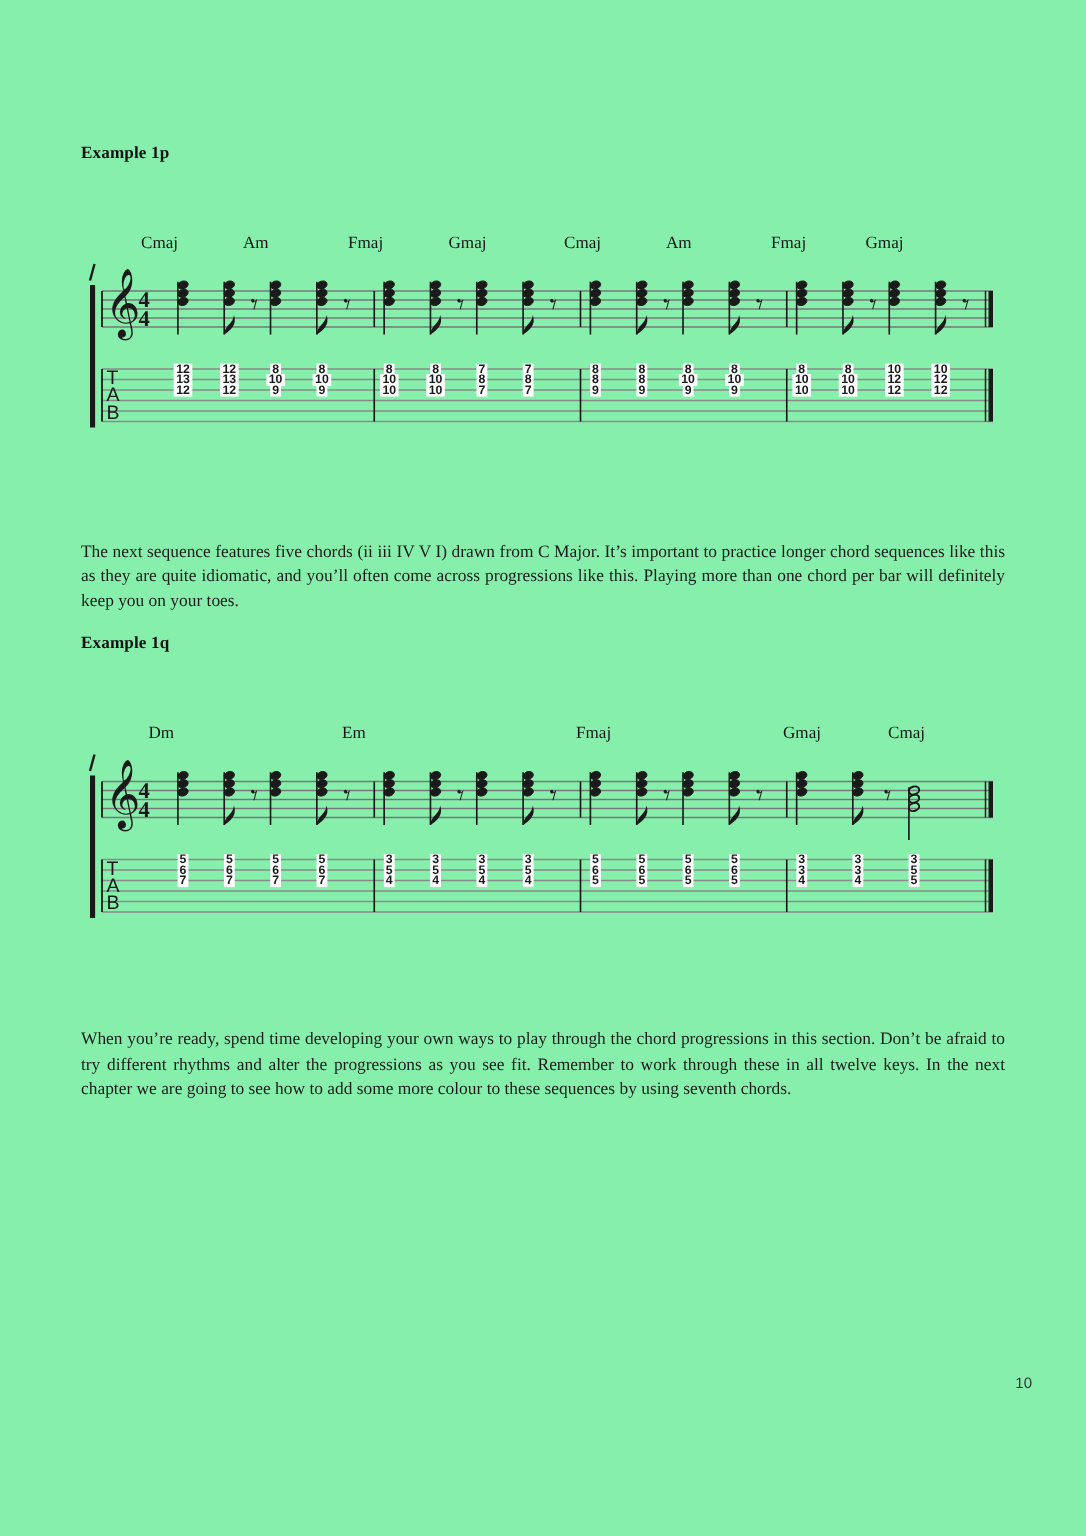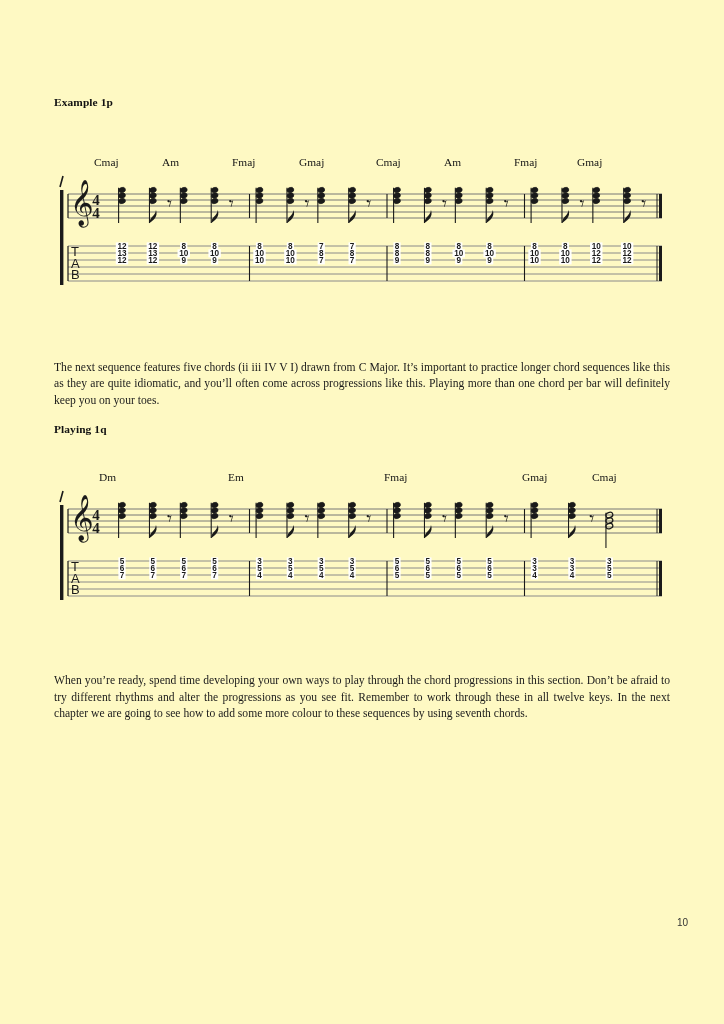--- a/index.html
+++ b/index.html
@@ -12,21 +12,21 @@
     width: 724px;
     height: 1024px;
     position: relative;
     font-family: "Liberation Serif", "DejaVu Serif", serif;
     color: #1a1a1a;
     overflow: hidden;
   }
   .page {
     position: absolute;
     inset: 0;
-    background: #fef9c3;
+    background: #86efac;
   }
   .content {
     position: absolute;
     left: 54px;
     top: 0;
     width: 616px;
   }
 
   
   .example-label {
@@ -306,23 +306,23 @@
             <line x1="603" y1="72" x2="603" y2="107" stroke="#1a1a1a" stroke-width="1"></line>
             <rect x="605" y="72" width="3" height="35" fill="#1a1a1a"></rect>
           </svg>
       </div>
     </div>
 
     <div style="height:58px"></div>
     <p class="body-par">The next sequence features five chords (ii iii IV V I) drawn from C Major. It’s important to practice longer chord sequences like this as they are quite idiomatic, and you’ll often come across progressions like this. Playing more than one chord per bar will definitely keep you on your toes.</p>
 
     <div style="height:14px"></div>
-    <p class="example-label">Playing 1q</p>
-
-    <div class="system" style="margin-top:36px">
+    <p class="example-label">Example 1q</p>
+
+    <div class="system" style="margin-top:48px">
       <div class="chordrow">
         <span style="left:45px">Dm</span>
         <span style="left:174px">Em</span>
         <span style="left:330px">Fmaj</span>
         <span style="left:468px">Gmaj</span>
         <span style="left:538px">Cmaj</span>
       </div>
       <div class="staffwrap">
         <svg id="svg-system-1" width="616" height="128" viewBox="0 0 616 128">
             <line x1="14" y1="20" x2="608" y2="20" stroke="#777" stroke-width="1"></line>

